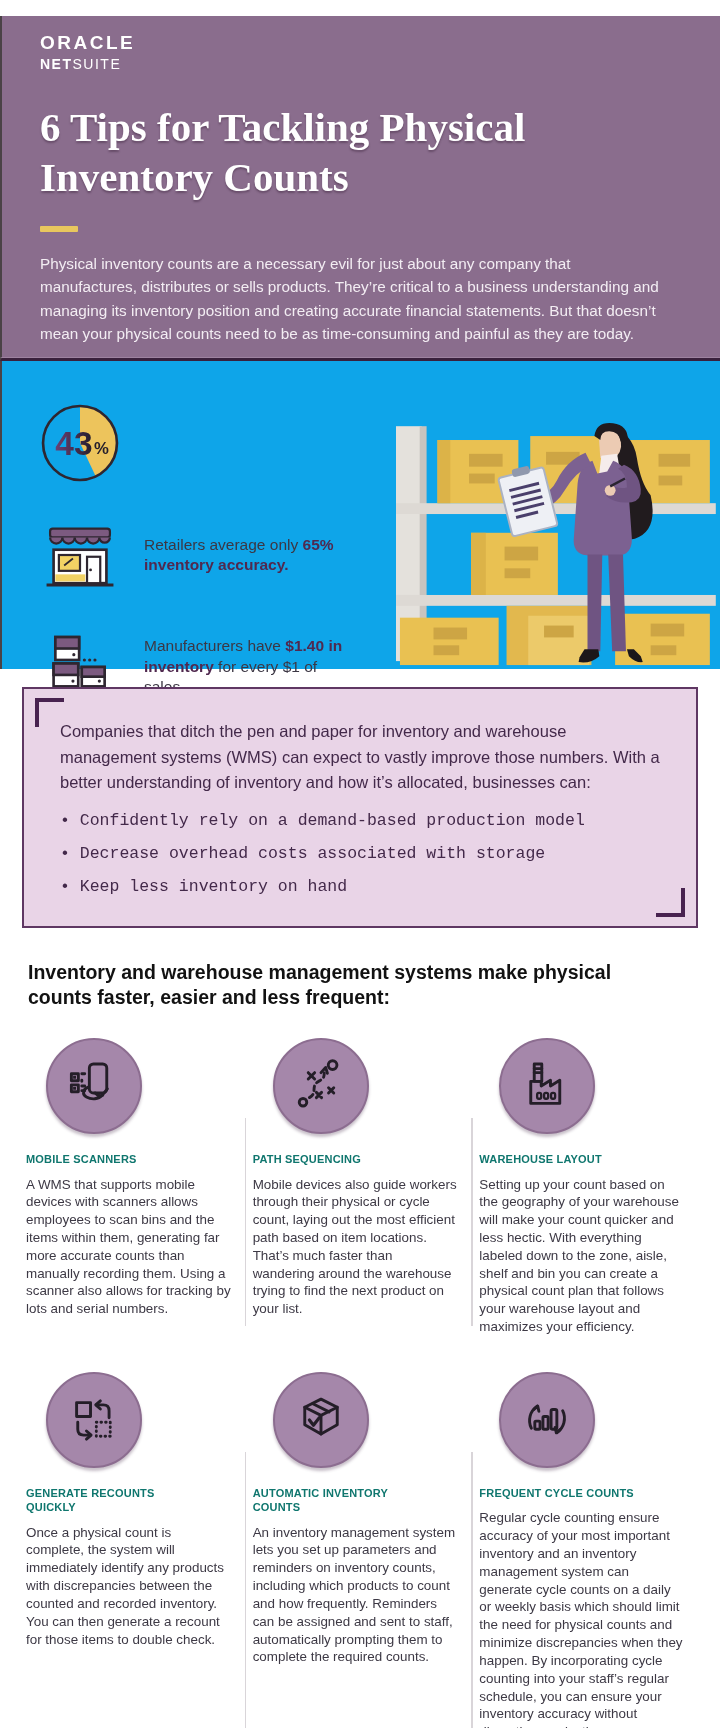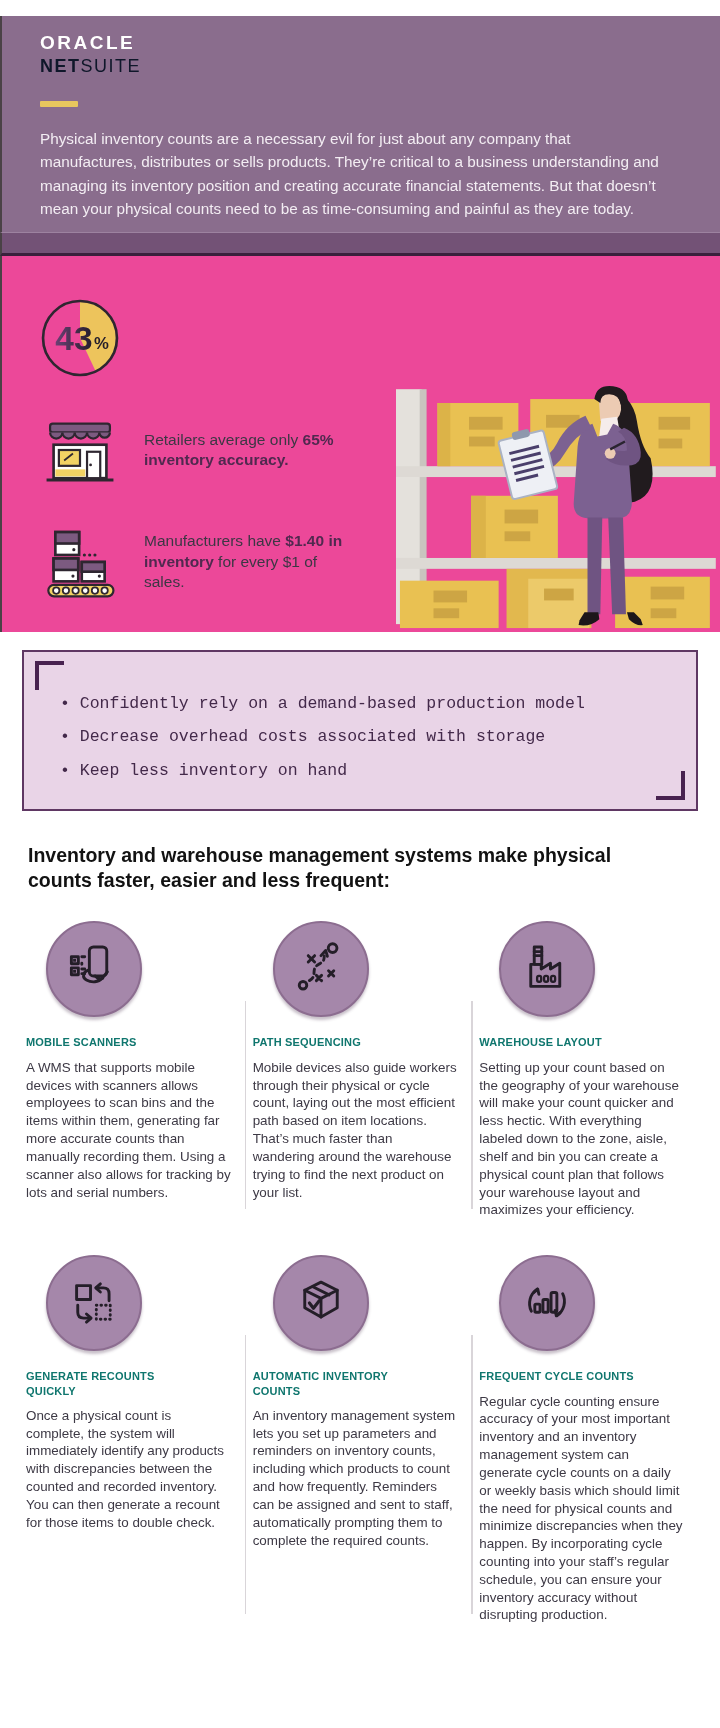--- a/index.html
+++ b/index.html
@@ -2,29 +2,29 @@
 <html><head>
 <meta charset="utf-8">
 <style>
   * { margin:0; padding:0; box-sizing:border-box; }
   body { background:#ffffff; font-family:"Liberation Sans", sans-serif; }
   .page { width:720px; height:1728px; margin:16px auto; display:flex; flex-direction:column; overflow:hidden; background:#ffffff; }
 
   
   .header { background:#8a6d8d; padding:16px 42px 0 38px; border-left:2px solid #4a4246; }
   .logo-oracle { color:#fff; font-size:19px; font-weight:bold; letter-spacing:2.5px; }
-  .logo-netsuite { color:#0f172a; font-size:18px; letter-spacing:1.5px; margin-top:2px; }
+  .logo-netsuite { color:#ffffff; font-size:14px; letter-spacing:1.5px; margin-top:2px; }
   .logo-netsuite .net { font-weight:bold; }
   .hero-title { font-family:"Liberation Serif", serif; color:#ffffff; font-size:41px; font-weight:bold; line-height:1.22; margin-top:30px; text-shadow:0 2px 2px rgba(60,35,60,.45); }
   .yellow-dash { width:38px; height:6px; background:#e8c75e; margin:24px 0 20px; border-radius:1px; }
   .hero-intro { color:#f3edf3; font-size:15.3px; line-height:1.52; padding-bottom:12px; max-width:630px; }
   .header-strip { height:24px; background:#73527637; background:#735276; border-top:1px solid #9d82a0; border-bottom:3px solid #39203c; border-left:2px solid #4a4246; }
 
   
-  .stats-section { background:#ec4899; display:flex; padding:24px 0 0 34px; border-left:2px solid #4a4246; min-height:308px; }
+  .stats-section { background:#0ea5e9; display:flex; padding:24px 0 0 34px; border-left:2px solid #4a4246; min-height:308px; }
   .stats-col { width:336px; display:flex; flex-direction:column; justify-content:space-between; padding:14px 0 26px; }
   .stat { display:flex; align-items:center; gap:20px; margin-bottom:24px; }
   .stat:last-child { margin-bottom:0; }
   .stat-icon { width:88px; min-width:88px; height:88px; display:flex; align-items:center; justify-content:center; }
   .stat-text { font-size:15.5px; line-height:1.32; color:#3c3744; max-width:215px; }
   .stat-text b { color:#50294f; }
   .illustration { flex:1; display:flex; align-items:flex-end; justify-content:flex-end; padding-right:4px; }
 
   
   .callout { margin:18px 22px 10px; background:#e9d4e7; border:2px solid #5f3763; position:relative; padding:30px 36px 16px; }
@@ -51,20 +51,21 @@
 </head>
 <body>
 
 <div class="page">
 
   <div class="header">
     <div>
       <div class="logo-oracle">ORACLE</div>
       <div class="logo-netsuite"><span class="net">NET</span><span>SUITE</span></div>
     </div>
+    <div class="hero-title">6 Tips for Tackling Physical Inventory Counts</div>
     <div class="yellow-dash"></div>
     <div class="hero-intro">Physical inventory counts are a necessary evil for just about any company that manufactures, distributes or sells products. They’re critical to a business understanding and managing its inventory position and creating accurate financial statements. But that doesn’t mean your physical counts need to be as time-consuming and painful as they are today.</div>
   </div>
   <div class="header-strip"></div>
 
   <div class="stats-section">
     <div class="stats-col">
 
       <div class="stat">
         <div class="stat-icon">
@@ -173,20 +174,21 @@
         <path d="M233 123 l15 -8" stroke="#2a2430" stroke-width="2.5"></path>
         <path d="M210 192 l15 0 l-2 98 l-13 0 Z" fill="#6f5482"></path>
         <path d="M231 192 l15 0 l3 98 l-14 0 Z" fill="#6f5482"></path>
         <path d="M207 288 l14 0 l1 7 q-9 8 -21 6 l1 -5 Z" fill="#1c171a"></path>
         <path d="M236 288 l14 0 l2 7 q7 7 14 6 l-2 -6 l-7 -7 Z" fill="#1c171a"></path>
       </svg>
     </div>
   </div>
 
   <div class="callout">
+    <div class="callout-text">Companies that ditch the pen and paper for inventory and warehouse management systems (WMS) can expect to vastly improve those numbers. With a better understanding of inventory and how it’s allocated, businesses can:</div>
     <ul class="callout-list">
       <li>Confidently rely on a demand-based production model</li>
       <li>Decrease overhead costs associated with storage</li>
       <li>Keep less inventory on hand</li>
     </ul>
   </div>
 
   <div class="tips-heading">Inventory and warehouse management systems make physical counts faster, easier and less frequent:</div>
 
   <div class="tips">

